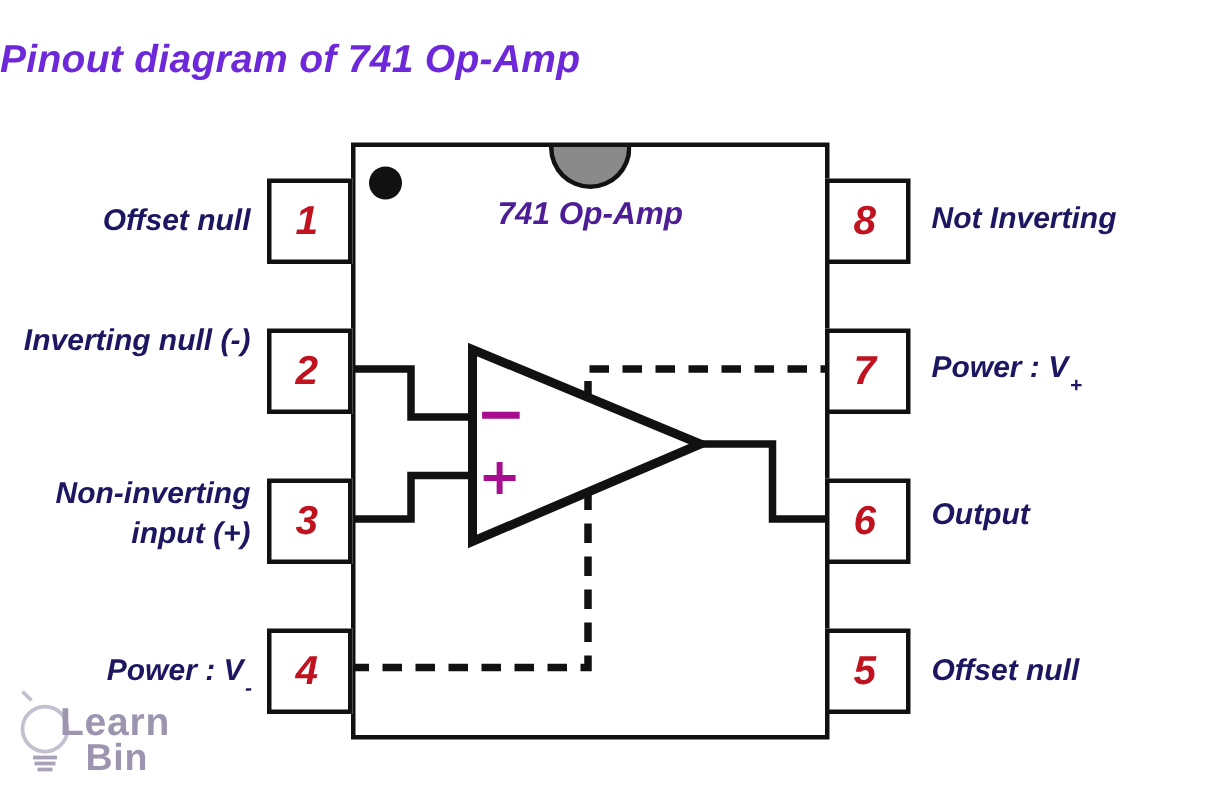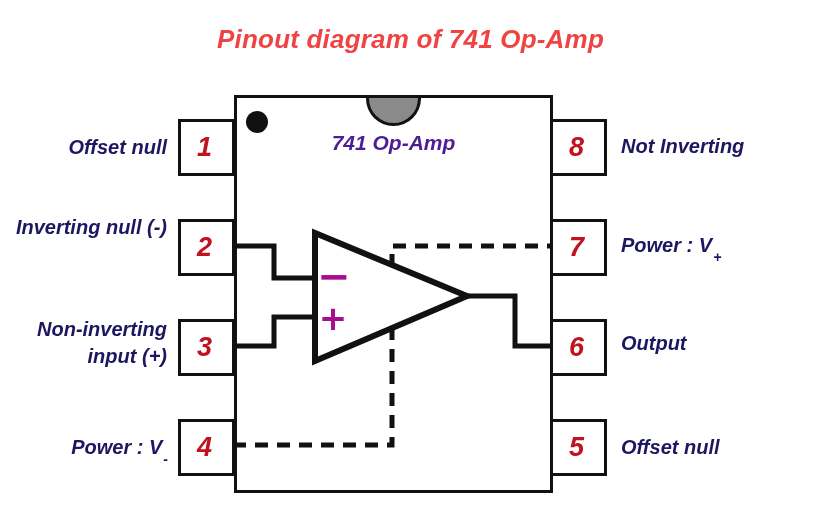--- a/index.html
+++ b/index.html
@@ -9,23 +9,23 @@
     width: 821px;
     height: 523px;
     background: #ffffff;
     overflow: hidden;
     font-family: "Liberation Sans", sans-serif;
   }
   .title {
     position: absolute;
     top: 24px; left: 0;
     width: 100%;
-    text-align: center;
+    text-align: left;
     font: italic bold 26px "Liberation Sans", sans-serif;
-    color: #ef4444;
+    color: #6d28d9;
     letter-spacing: 0.2px;
   }
   .chip {
     position: absolute;
     left: 234px; top: 95px;
     width: 319px; height: 398px;
     background: #ffffff;
     border: 3px solid #111111;
     z-index: 1;
   }
@@ -194,14 +194,25 @@
   <div class="pin-label lbl-right" style="top:330px">
     <span>Output</span><sub></sub>
   </div>
   <div class="pin-label lbl-right" style="top:232px">
     <span>Power : V</span><sub>+</sub>
   </div>
   <div class="pin-label lbl-right" style="top:434px">
     <span>Offset null</span><sub></sub>
   </div>
 
+  <div class="logo">
+    <svg class="bulb-svg" width="40" height="62" viewBox="0 0 40 62">
+      <line x1="3" y1="3" x2="9" y2="9" stroke="#c3c0cf" stroke-width="2.5"></line>
+      <circle cx="18" cy="28" r="15" fill="none" stroke="#c3c0cf" stroke-width="2.5"></circle>
+      <line x1="10" y1="47" x2="26" y2="47" stroke="#a8a1b8" stroke-width="2.5"></line>
+      <line x1="11" y1="51" x2="25" y2="51" stroke="#a8a1b8" stroke-width="2.5"></line>
+      <line x1="13" y1="55" x2="23" y2="55" stroke="#a8a1b8" stroke-width="2.5"></line>
+    </svg>
+    <span class="logo-learn">Learn</span>
+    <span class="logo-bin">Bin</span>
+  </div>
 
 </div>
 
 </body></html>

